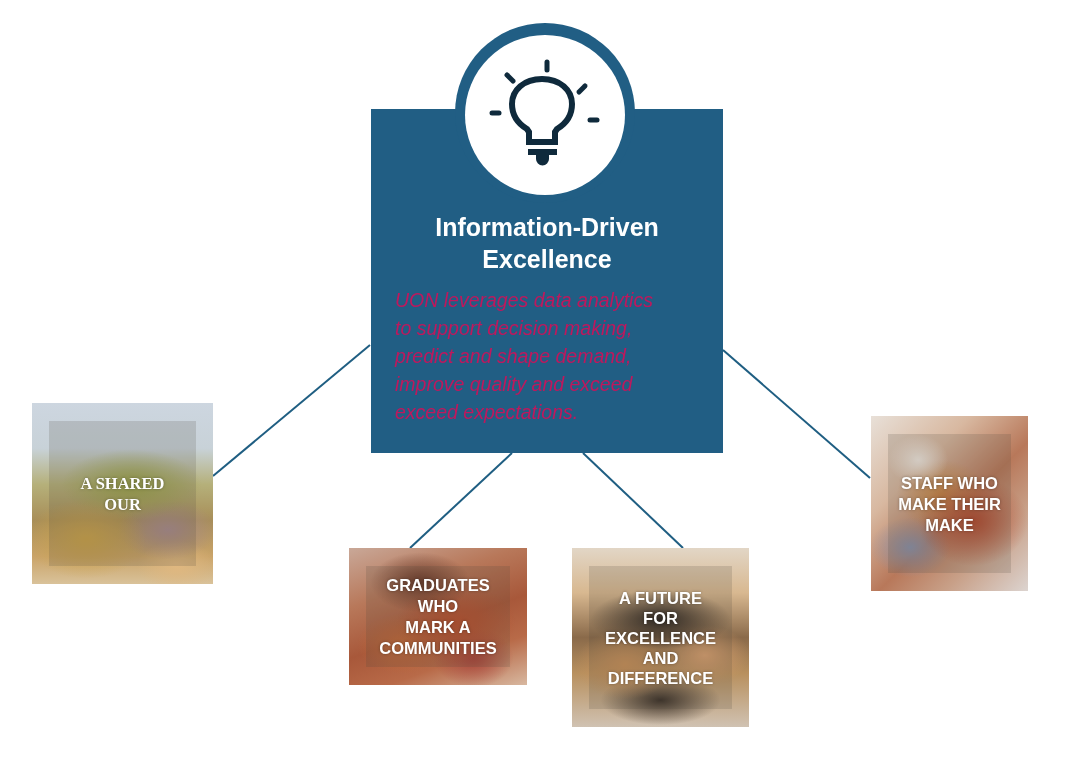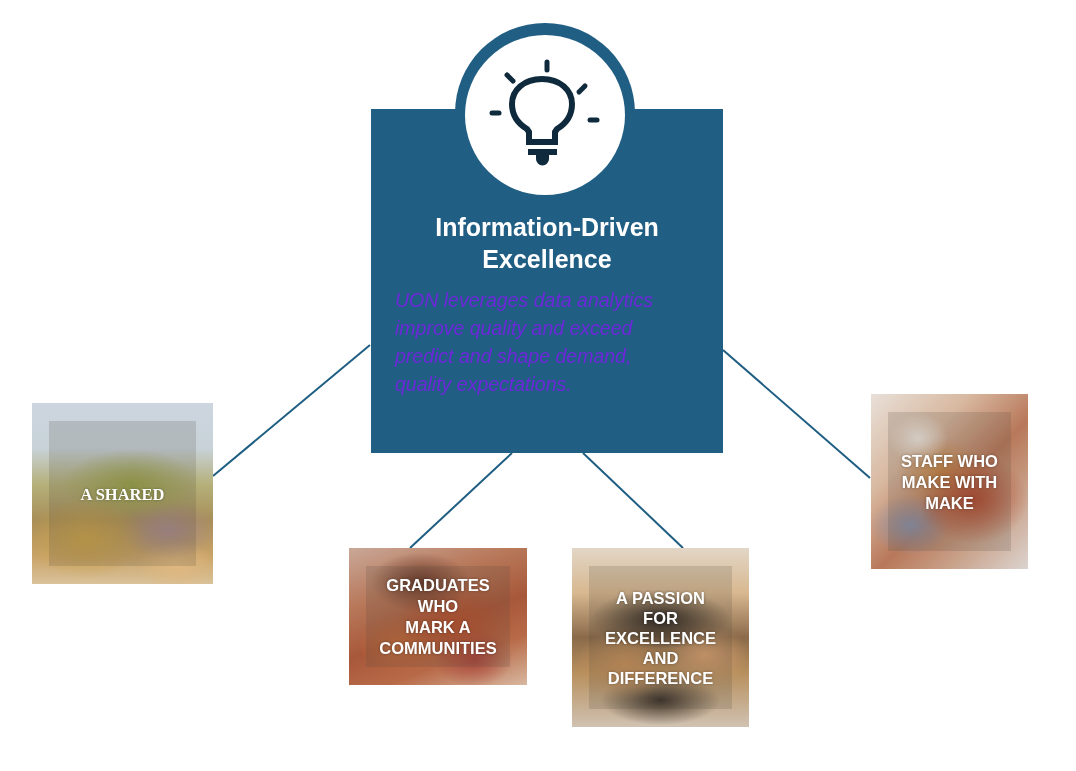--- a/index.html
+++ b/index.html
@@ -22,21 +22,21 @@
     }
     .bulb-svg { position: absolute; left: 465px; top: 35px; width: 160px; height: 160px; }
 
     .main-title {
       position: absolute; left: 371px; top: 211px; width: 352px;
       text-align: center; color: #ffffff; font-weight: bold; font-size: 25px; line-height: 32px;
       box-sizing: border-box;
     }
     .main-desc {
       position: absolute; left: 395px; top: 286px; width: 320px;
-      color: #6d28d9; font-style: italic; font-size: 19.5px; line-height: 28px;
+      color: #be185d; font-style: italic; font-size: 19.5px; line-height: 28px;
     }
 
     .card {
       position: absolute; overflow: hidden;
     }
     .card .inner {
       position: absolute; left: 17px; top: 18px; right: 17px; bottom: 18px;
       background: rgba(80, 70, 60, 0.18);
     }
     .card .label {
@@ -67,21 +67,21 @@
     .card-passion {
       left: 572px; top: 548px; width: 177px; height: 179px;
       background:
         radial-gradient(ellipse 70px 30px at 50% 40%, #2a2420 0%, rgba(42,36,32,0) 100%),
         radial-gradient(ellipse 50px 35px at 30% 65%, #c8905a 0%, rgba(200,144,90,0) 100%),
         radial-gradient(ellipse 45px 30px at 75% 60%, #d8a070 0%, rgba(216,160,112,0) 100%),
         radial-gradient(ellipse 60px 25px at 50% 85%, #3a3028 0%, rgba(58,48,40,0) 100%),
         linear-gradient(180deg, #e2d6c6 0%, #d8b890 25%, #8a6a4a 50%, #b8905e 70%, #d0c2b2 100%);
     }
     .card-staff {
-      left: 871px; top: 394px; width: 157px; height: 175px;
+      left: 871px; top: 416px; width: 157px; height: 175px;
       background:
         radial-gradient(ellipse 30px 25px at 30% 25%, #f0e8e0 0%, rgba(240,232,224,0) 100%),
         radial-gradient(ellipse 55px 45px at 65% 60%, #b04a30 0%, rgba(176,74,48,0) 100%),
         radial-gradient(ellipse 45px 35px at 45% 45%, #c88a48 0%, rgba(200,138,72,0) 100%),
         radial-gradient(ellipse 40px 30px at 25% 75%, #8a90a8 0%, rgba(138,144,168,0) 100%),
         linear-gradient(135deg, #e8e0d8 0%, #d8b8a0 30%, #b8785a 55%, #c8a088 75%, #dcd4d0 100%);
     }
   </style>
 </head>
 <body>
@@ -112,53 +112,55 @@
   <path d="M 71 120 L 84 120 L 84 124 A 6.5 6.5 0 0 1 71 124 Z" fill="#0f2a3c"></path>
 </svg>
 
 <div class="main-title">
   <div>Information-Driven</div>
   <div>Excellence</div>
 </div>
 
 <div class="main-desc">
   <div>UON leverages data analytics</div>
+  <div>to support decision making,</div>
+  <div>predict and shape demand,</div>
   <div>improve quality and exceed</div>
-  <div>predict and shape demand,</div>
-  <div>quality expectations.</div>
+  <div>exceed expectations.</div>
 </div>
 
 <div class="card card-communities">
   <div class="inner"></div>
   <div class="label">
     <div>A SHARED</div>
+    <div>OUR</div>
   </div>
 </div>
 
 <div class="card card-graduates">
   <div class="inner"></div>
   <div class="label">
     <div>GRADUATES</div>
     <div>WHO</div>
     <div>MARK A</div>
     <div>COMMUNITIES</div>
   </div>
 </div>
 
 <div class="card card-passion">
   <div class="inner"></div>
   <div class="label" style="line-height:20px;">
-    <div>A PASSION</div>
+    <div>A FUTURE</div>
     <div>FOR</div>
     <div>EXCELLENCE</div>
     <div>AND</div>
     <div>DIFFERENCE</div>
   </div>
 </div>
 
 <div class="card card-staff">
   <div class="inner"></div>
   <div class="label">
     <div>STAFF WHO</div>
-    <div>MAKE WITH</div>
+    <div>MAKE THEIR</div>
     <div>MAKE</div>
   </div>
 </div>
 
 </body></html>

